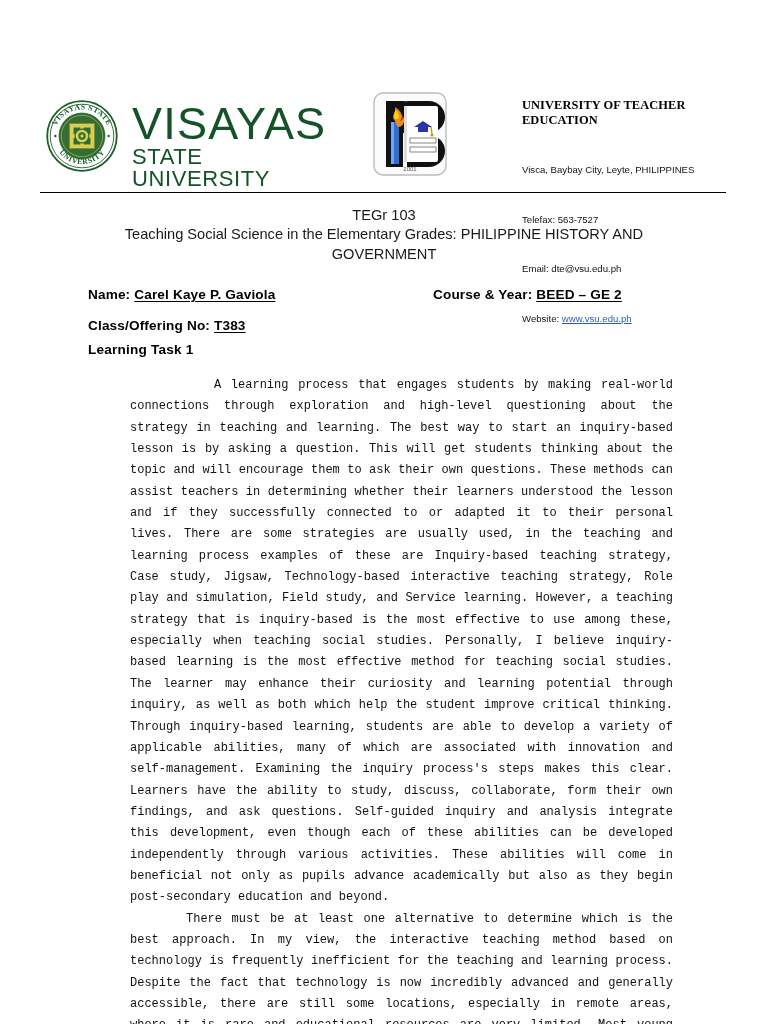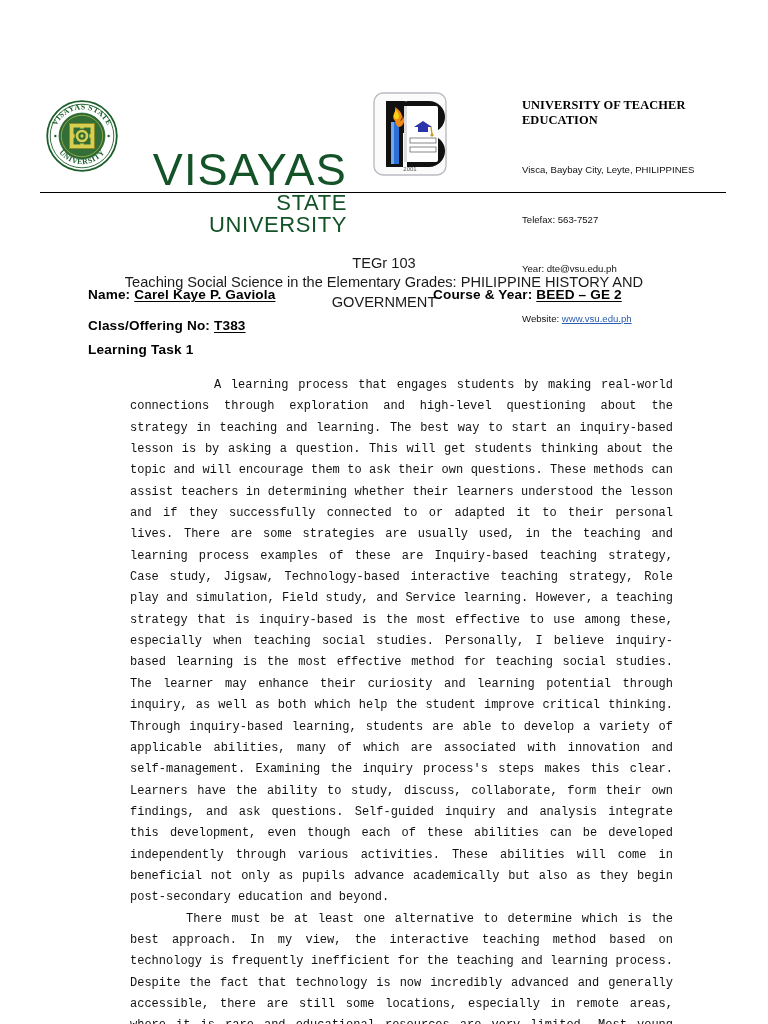--- a/index.html
+++ b/index.html
@@ -38,23 +38,22 @@
     top: 11px;
     width: 74px;
     height: 74px;
   }
 
   .wordmark {
     position: absolute;
     left: 92px;
     top: 14px;
     width: 215px;
-    text-align: right;
+    text-align: left;
     line-height: 1;
-    margin-top: 46px;
   }
   .wordmark-main {
     font-family: "Liberation Sans", sans-serif;
     font-size: 45px;
     font-weight: 400;
     letter-spacing: 1.2px;
     color: #145228;
     display: block;
     line-height: 0.96;
   }
@@ -117,21 +116,20 @@
   .course-title {
     position: absolute;
     left: 88px;
     top: 206px;
     width: 592px;
     text-align: center;
     font-family: "Liberation Sans", sans-serif;
     font-size: 14.6px;
     line-height: 1.33;
     color: #1a1a1a;
-    margin-top: 48px;
   }
   .course-title div { display: block; }
 
   
   .fields {
     position: absolute;
     left: 88px;
     top: 273px;
     width: 600px;
     font-family: "Liberation Sans", sans-serif;
@@ -247,21 +245,21 @@
       <rect x="18" y="30" width="3" height="42" fill="#6ea9ef"></rect>
       <path d="M22,29 c-5,-6 2,-8 0,-14 c7,5 9,10 5,14 c3,-1 3,-4 2,-6 c4,5 2,11 -3,12 c-2,0 -3,-3 -4,-6 z" fill="#f08a18"></path>
       <path d="M22,27 c-3,-4 1,-6 0,-10 c4,4 5,8 3,10 z" fill="#f5d312"></path>
       <text x="37" y="79" font-family="Liberation Sans, sans-serif" font-size="6" fill="#555" text-anchor="middle">2001</text>
     </svg>
 
     <div class="dept-block">
       <div class="dept-title">UNIVERSITY OF TEACHER EDUCATION</div>
       <div class="dept-line">Visca, Baybay City, Leyte, PHILIPPINES</div>
       <div class="dept-line">Telefax: 563-7527</div>
-      <div class="dept-line">Year: dte@vsu.edu.ph</div>
+      <div class="dept-line">Email: dte@vsu.edu.ph</div>
       <div class="dept-line">
         <span>Website:</span>
         <span class="dept-link">www.vsu.edu.ph</span>
       </div>
     </div>
   </div>
 
   <div class="rule"></div>
 
   <div class="course-title">

